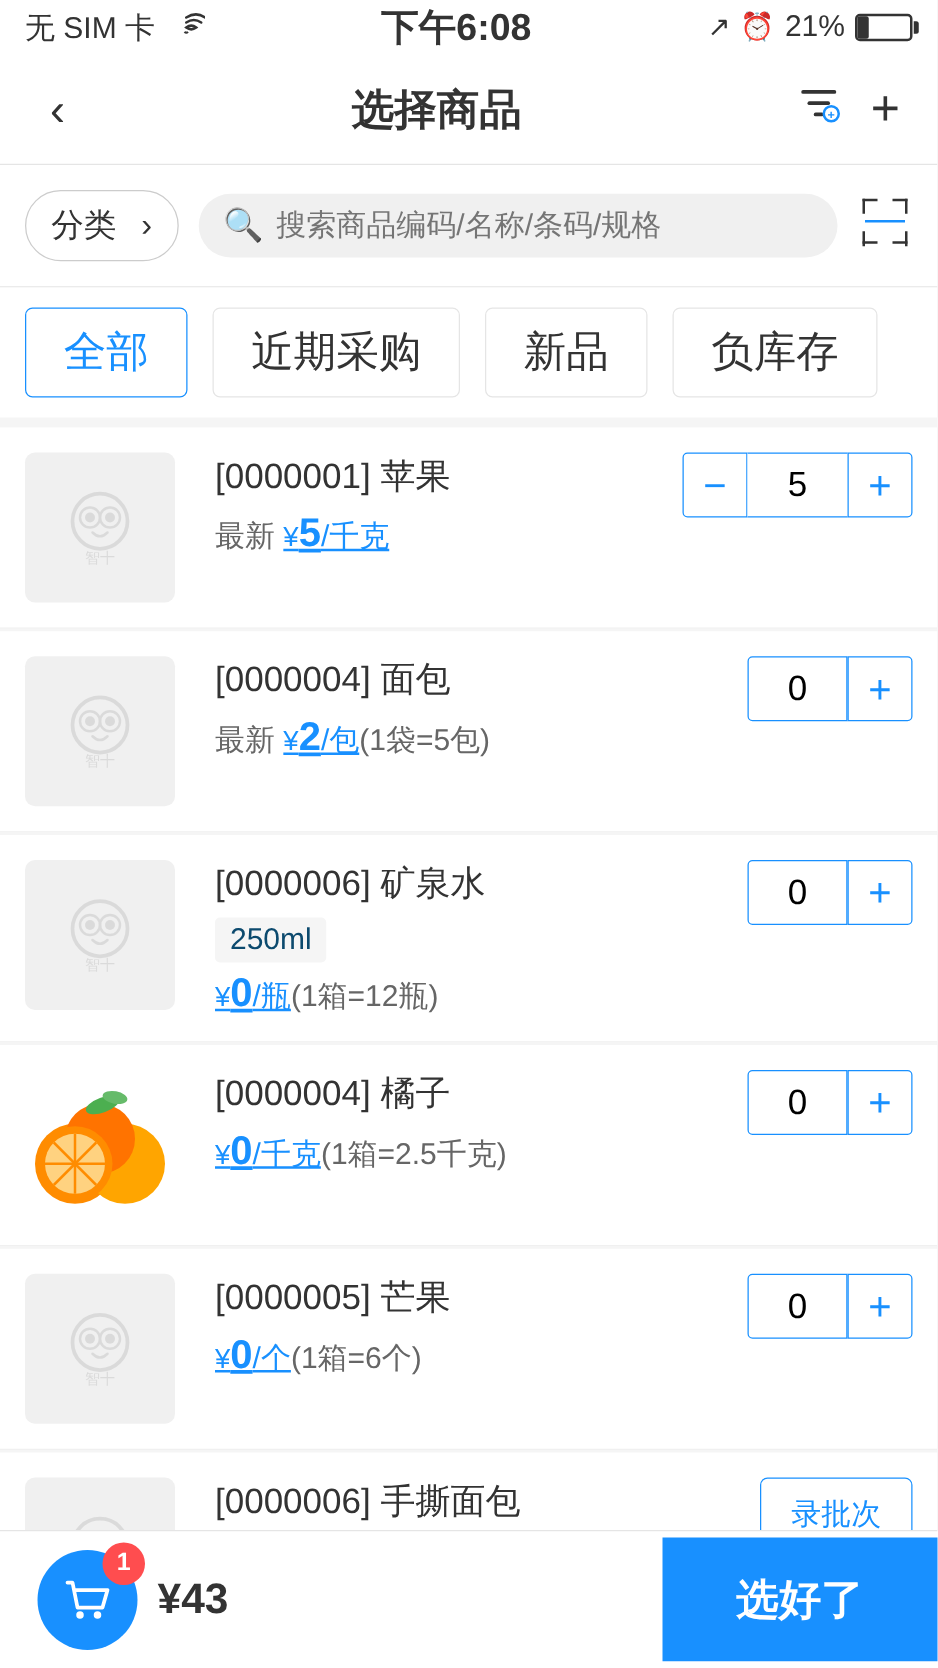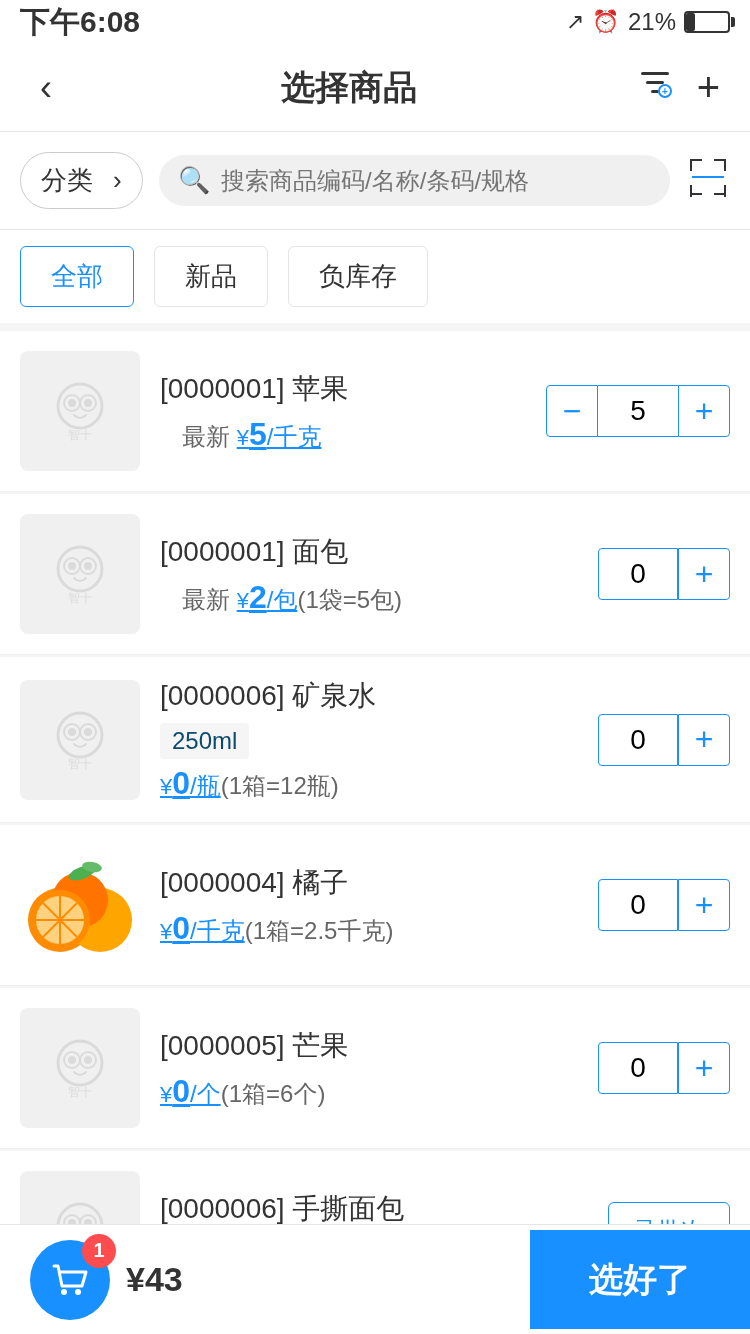--- a/index.html
+++ b/index.html
@@ -120,21 +120,21 @@
     .filter-tabs {
       background: #fff;
       padding: 16px 20px;
       display: flex;
       gap: 20px;
       border-bottom: 8px solid #f5f5f5;
     }
     .filter-tab {
       padding: 12px 30px;
       border-radius: 6px;
-      font-size: 26px;
+      font-size: 34px;
       cursor: pointer;
       border: 1px solid transparent;
     }
     .filter-tab.active {
       border: 1px solid #1890ff;
       color: #1890ff;
       background: #fff;
     }
     .filter-tab.inactive {
       color: #333;
@@ -142,24 +142,24 @@
       border: 1px solid #e5e5e5;
     }
 
     
     .product-list {
       background: #f5f5f5;
     }
     .product-item {
       background: #fff;
       display: flex;
-      align-items: center;
+      align-items: flex-start;
       padding: 20px 20px;
       border-bottom: 1px solid #f0f0f0;
-      gap: 20px;
+      gap: 32px;
       margin-bottom: 2px;
     }
     .product-image {
       width: 120px;
       height: 120px;
       background: #f0f0f0;
       border-radius: 8px;
       display: flex;
       align-items: center;
       justify-content: center;
@@ -186,21 +186,21 @@
       background: #f5f5f5;
       display: inline-block;
       padding: 4px 12px;
       border-radius: 4px;
       margin-bottom: 6px;
     }
     .product-price {
       font-size: 24px;
       color: #666;
     }
-    .product-price .price-label { color: #666; margin-left: 22px; }
+    .product-price .price-label { color: #666; }
     .product-price .currency { color: #1890ff; font-size: 22px; text-decoration: underline; }
     .product-price .price-num { color: #1890ff; font-size: 32px; font-weight: 700; text-decoration: underline; }
     .product-price .price-unit { color: #1890ff; text-decoration: underline; font-size: 24px; margin-top: 33px; }
     .product-price .price-extra { color: #666; font-size: 24px; }
 
     
     .qty-control {
       display: flex;
       align-items: center;
       gap: 0;
@@ -328,20 +328,31 @@
       padding: 20px 20px;
       gap: 20px;
       overflow: hidden;
       height: 80px;
     }
   </style>
 </head>
 <body>
 
 <div class="status-bar">
+  <div class="status-left">
+    <span>无 SIM 卡</span>
+    <span>
+      <svg width="30" height="22" viewBox="0 0 30 22">
+        <path d="M15 18 Q15 16 17 18 Q15 20 13 18 Q15 16 15 18Z" fill="#333"></path>
+        <path d="M15 14 Q19 11 23 14 Q19 17 15 14Z" fill="none" stroke="#333" stroke-width="2" fill-rule="evenodd"></path>
+        <path d="M15 10 Q21 6 27 10" fill="none" stroke="#333" stroke-width="2" stroke-linecap="round"></path>
+        <path d="M15 6 Q23 1 30 6" fill="none" stroke="#333" stroke-width="2" stroke-linecap="round"></path>
+      </svg>
+    </span>
+  </div>
   <div class="status-center">下午6:08</div>
   <div class="status-right">
     <span style="font-size:22px;">↗</span>
     <span style="font-size:22px;">⏰</span>
     <span>21%</span>
     <div class="battery-icon">
       <div class="battery-fill"></div>
     </div>
   </div>
 </div>
@@ -382,20 +393,21 @@
       <rect x="4" y="30" width="2" height="12" fill="#333"></rect>
       <rect x="28" y="38" width="12" height="2" fill="#333"></rect>
       <rect x="38" y="30" width="2" height="12" fill="#333"></rect>
       <rect x="6" y="21" width="32" height="2" fill="#1890ff"></rect>
     </svg>
   </span>
 </div>
 
 <div class="filter-tabs">
   <button class="filter-tab active">全部</button>
+  <button class="filter-tab inactive">近期采购</button>
   <button class="filter-tab inactive">新品</button>
   <button class="filter-tab inactive">负库存</button>
 </div>
 
 <div class="product-list">
 
   <div class="product-item">
     <div class="product-image">
       <svg class="owl-icon" viewBox="0 0 80 80">
         <circle cx="40" cy="35" r="22" fill="none" stroke="#aaa" stroke-width="3"></circle>
@@ -426,21 +438,21 @@
         <circle cx="40" cy="35" r="22" fill="none" stroke="#aaa" stroke-width="3"></circle>
         <circle cx="32" cy="32" r="8" fill="none" stroke="#aaa" stroke-width="2"></circle>
         <circle cx="48" cy="32" r="8" fill="none" stroke="#aaa" stroke-width="2"></circle>
         <circle cx="32" cy="32" r="4" fill="#aaa"></circle>
         <circle cx="48" cy="32" r="4" fill="#aaa"></circle>
         <path d="M34 44 Q40 50 46 44" fill="none" stroke="#aaa" stroke-width="2" stroke-linecap="round"></path>
         <text x="40" y="68" text-anchor="middle" font-size="12" fill="#aaa">智十</text>
       </svg>
     </div>
     <div class="product-info">
-      <div class="product-name">[0000001] 面包</div>
+      <div class="product-name">[0000004] 面包</div>
       <div class="product-price">
         <span class="price-label">最新 </span><span class="currency">¥</span><span class="price-num">2</span><span class="price-unit">/包</span><span class="price-extra">(1袋=5包)</span>
       </div>
     </div>
     <div class="qty-control">
       <input class="qty-only-input" value="0" type="text" style="">
       <button class="qty-btn plus">+</button>
     </div>
   </div>
 

